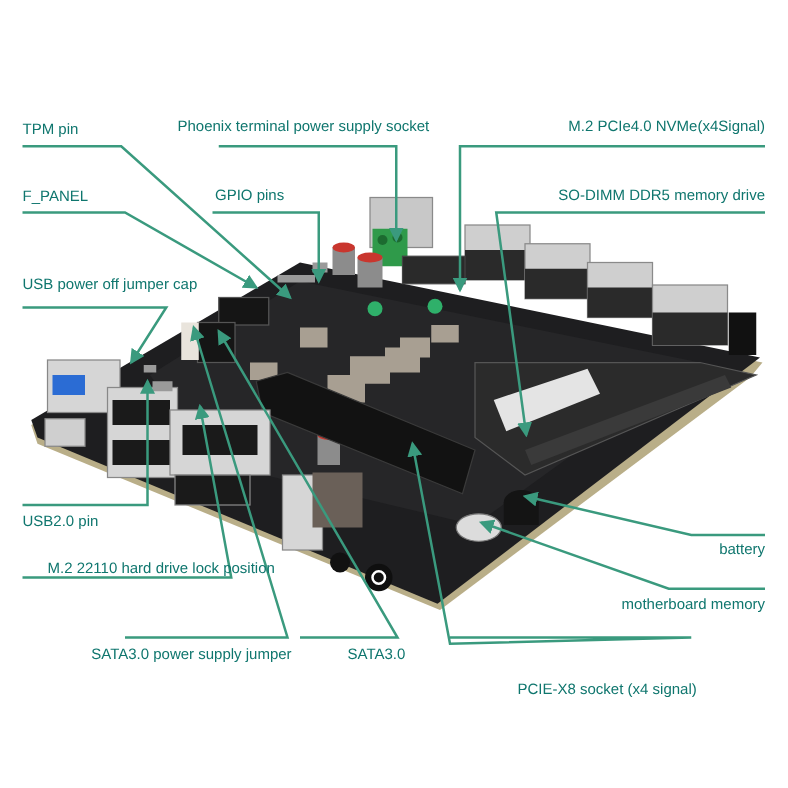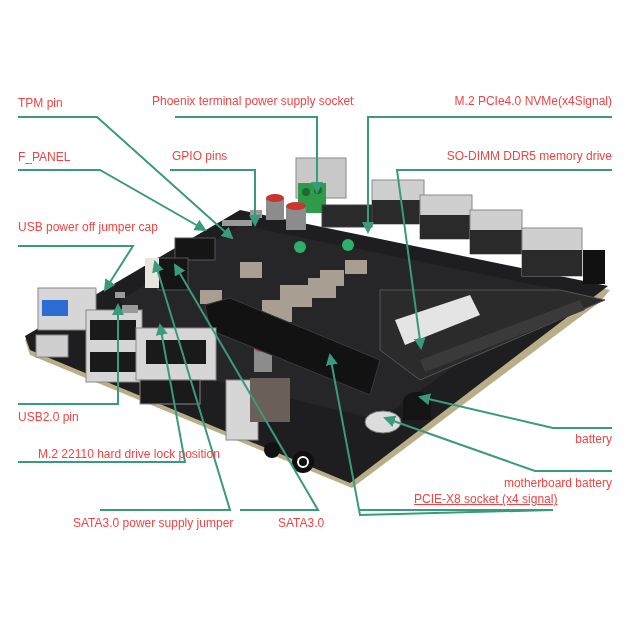--- a/index.html
+++ b/index.html
@@ -1,17 +1,17 @@
 <!DOCTYPE html>
 <html><head>
 <meta charset="utf-8">
 <style>
   html, body { margin:0; padding:0; background:#ffffff; }
   body { width:630px; height:630px; position:relative; overflow:hidden; font-family:"Liberation Sans", sans-serif; }
-  .label { position:absolute; font-size:12px; color:#ef4444; white-space:nowrap; line-height:14px; }
+  .label { position:absolute; font-size:12px; color:#0f766e; white-space:nowrap; line-height:14px; }
   .label.right { }
   svg.board { position:absolute; left:0; top:0; }
   svg.lines { position:absolute; left:0; top:0; pointer-events:none; }
 </style>
 </head>
 <body>
 
 <svg class="board" width="630" height="630" viewBox="0 0 630 630">
 
   <polygon points="25,340 240,215 610,290 600,302 352,488 30,355" fill="#b9ae88"></polygon>
@@ -123,25 +123,25 @@
     <polyline points="18,462 185,462 160,325"></polyline>
     <polyline points="100,510 230,510 155,262"></polyline>
     <polyline points="240,510 318,510 175,265"></polyline>
     <polyline points="360,510 553,510 360,515 330,355"></polyline>
     <polyline points="612,428 553,428 420,397"></polyline>
     <polyline points="612,471 535,471 385,418"></polyline>
   </g>
 </svg>
 
 <div class="label" style="left:18px; top:96px;">TPM pin</div>
-<div class="label" style="left:152px; top:94px;">Phoenix terminal power supply socket</div>
+<div class="label" style="left:142px; top:94px;">Phoenix terminal power supply socket</div>
 <div class="label right" style="right:18px; top:94px;">M.2 PCIe4.0 NVMe(x4Signal)</div>
 <div class="label" style="left:18px; top:150px;">F_PANEL</div>
 <div class="label" style="left:172px; top:149px;">GPIO pins</div>
 <div class="label right" style="right:18px; top:149px;">SO-DIMM DDR5 memory drive</div>
 <div class="label" style="left:18px; top:220px;">USB power off jumper cap</div>
 <div class="label" style="left:18px; top:410px;text-align:right;">USB2.0 pin</div>
 <div class="label" style="left:18px; top:447px;margin-left:20px;">M.2 22110 hard drive lock position</div>
 <div class="label" style="left:73px; top:516px;">SATA3.0 power supply jumper</div>
 <div class="label" style="left:278px; top:516px;text-align:center;">SATA3.0</div>
-<div class="label" style="left:414px; top:492px;text-decoration:underline;">PCIE-X8 socket (x4 signal)</div>
+<div class="label" style="left:414px; top:544px;">PCIE-X8 socket (x4 signal)</div>
 <div class="label right" style="right:18px; top:432px;">battery</div>
-<div class="label right" style="right:18px; top:476px;">motherboard battery</div>
+<div class="label right" style="right:18px; top:476px;">motherboard memory</div>
 
 </body></html>

